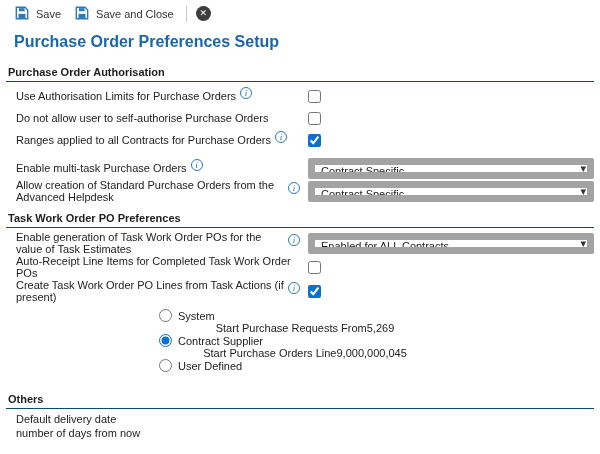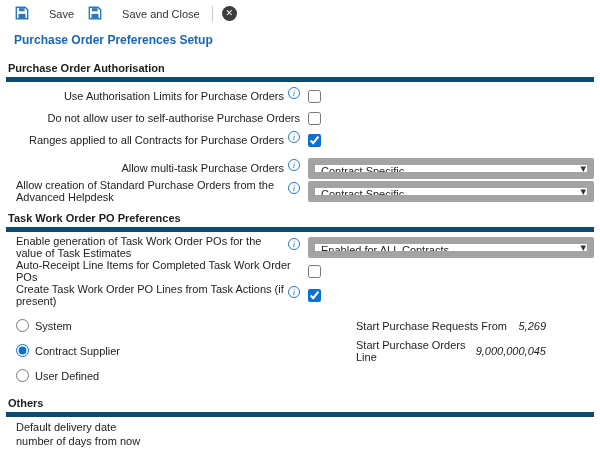--- a/index.html
+++ b/index.html
@@ -7,51 +7,51 @@
   body {
     width:600px; height:454px;
     font-family:"Liberation Sans", sans-serif;
     font-size:11px; color:#222; background:#fff;
     overflow:hidden;
   }
 
   
   .toolbar { display:flex; align-items:center; padding:4px 8px 3px 8px; height:26px; }
   .tb-btn {
-    display:flex; align-items:center; gap:20px;
+    display:flex; align-items:center; gap:7px;
     background:none; border:none; font:inherit; color:#333;
     padding:2px 7px; cursor:pointer;
   }
   .tb-divider { width:1px; height:16px; background:#c9c9c9; margin:0 5px; }
   .close-circle {
     width:15px; height:15px; border-radius:50%;
     background:#3d3d3d; color:#fff;
     display:flex; align-items:center; justify-content:center;
     font-size:9px; line-height:1;
   }
   .close-circle::before { content:"\2715"; }
   .tb-close { background:none; border:none; padding:2px 4px; cursor:pointer; }
 
   
   .page-title {
-    color:#1867b1; font-weight:bold; font-size:12px;
+    color:#1867b1; font-weight:bold; font-size:16px;
     padding:7px 9px 6px 14px;
   }
 
   
   .section { margin:6px 6px 0 6px; }
   .section-header {
     font-weight:bold; color:#1d1d1d;
     padding:3px 0 3px 2px;
-    border-bottom:5px solid #0c4a6e;
+    border-bottom:1px solid #0c4a6e;
     margin-bottom:3px;
   }
 
   .row { display:flex; align-items:center; min-height:22px; padding-left:10px; }
-  .row-label { width:292px; display:flex; align-items:center; gap:3px; padding-right:8px;justify-content:flex-end; }
+  .row-label { width:292px; display:flex; align-items:center; gap:3px; padding-right:8px; }
   .row-control { flex:1; display:flex; align-items:center; }
 
   
   .info-icon {
     display:inline-flex; align-items:center; justify-content:center;
     width:12px; height:12px; min-width:12px;
     border:1px solid #2a7ab9; border-radius:50%;
     color:#2a7ab9; font-size:9px; line-height:1;
     font-family:"Liberation Serif", serif; font-style:italic;
     position:relative; top:-3px; margin-left:1px;
@@ -70,25 +70,25 @@
     appearance:none; -webkit-appearance:none; -moz-appearance:none;
     padding:0 22px 0 6px;
   }
   .select-wrap::after {
     content:"\25BE"; position:absolute; right:8px; top:50%;
     transform:translateY(-50%); pointer-events:none;
     color:#333; font-size:11px;
   }
 
   
-  .num-row { display:flex; align-items:center; min-height:25px; padding-left:10px; }
+  .num-row { display:flex; align-items:center; min-height:25px; padding-left:10px;flex-direction:column; }
   .num-left { width:292px; display:flex; align-items:center; }
   .num-right { flex:1; display:flex; align-items:center; }
   .num-label { flex:1;margin-left:48px; }
-  .num-value { margin-right:48px;font-style:italic; }
+  .num-value { margin-right:48px; }
 
   
   .others-row { display:flex; align-items:center; min-height:23px; padding-left:10px; }
   .others-label { width:146px; padding-right:8px; line-height:1.25; }
   .tall { min-height:30px; align-items:center; }
 </style>
 </head>
 <body>
 
 <div class="toolbar">
@@ -150,21 +150,21 @@
     <div class="row-control">
       <input type="checkbox" checked="checked" style="">
     </div>
   </div>
 </div>
 
 <div class="section">
 
   <div class="row">
     <div class="row-label">
-      <span>Allow multi-task Purchase Orders</span>
+      <span>Enable multi-task Purchase Orders</span>
       <span class="info-icon"></span>
     </div>
     <div class="row-control">
       <div class="select-wrap">
         <select>
           <option>Contract Specific</option>
         </select>
       </div>
     </div>
   </div>

